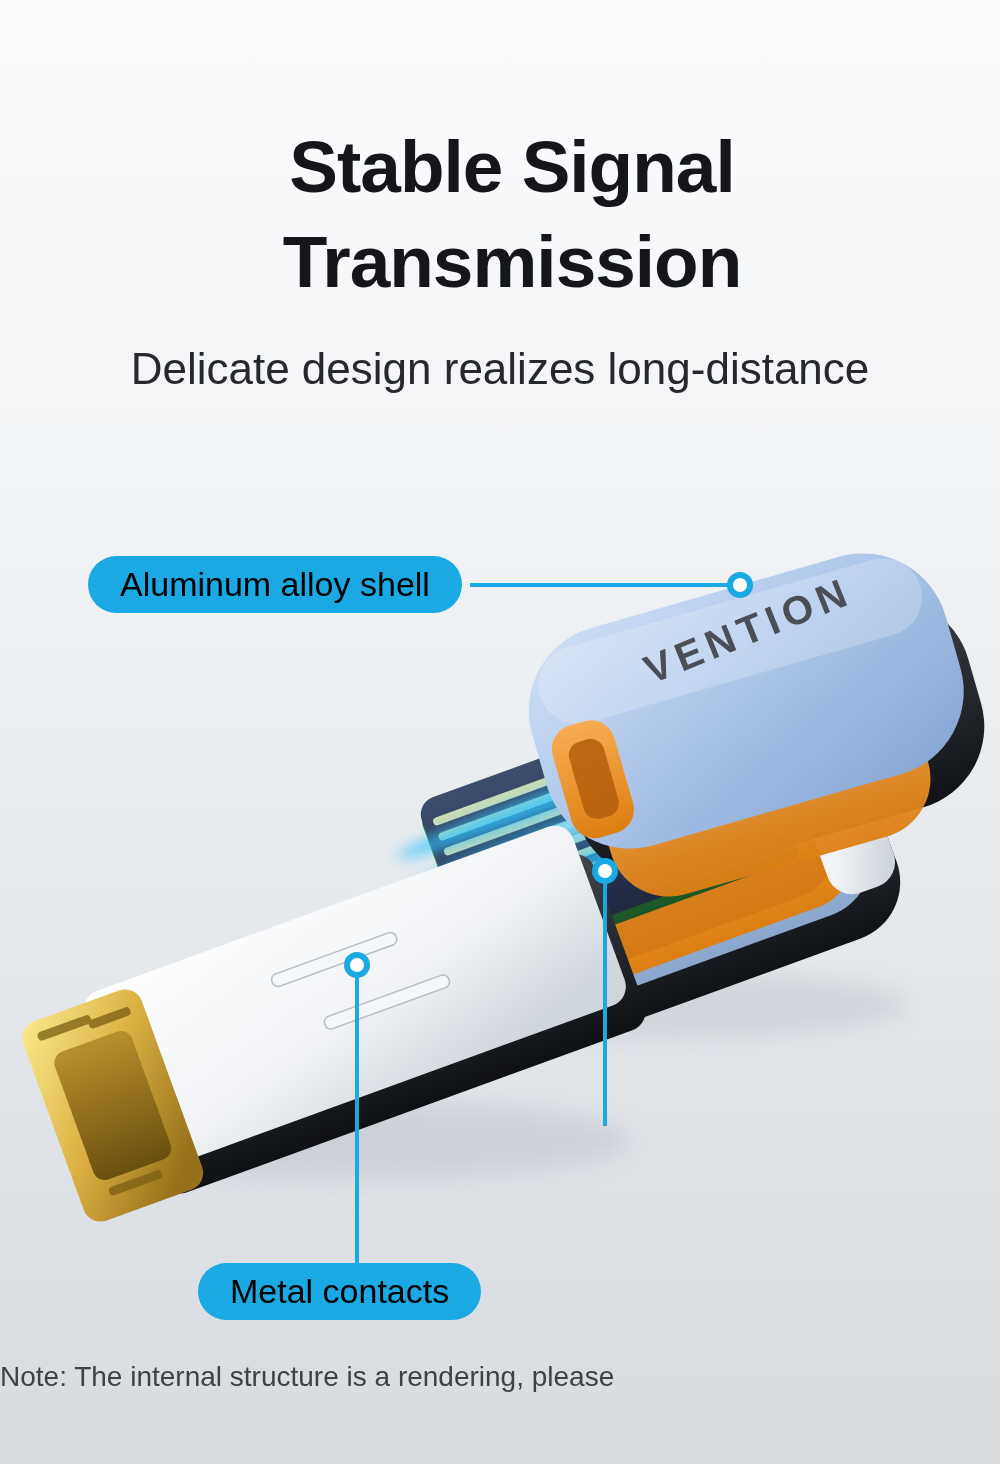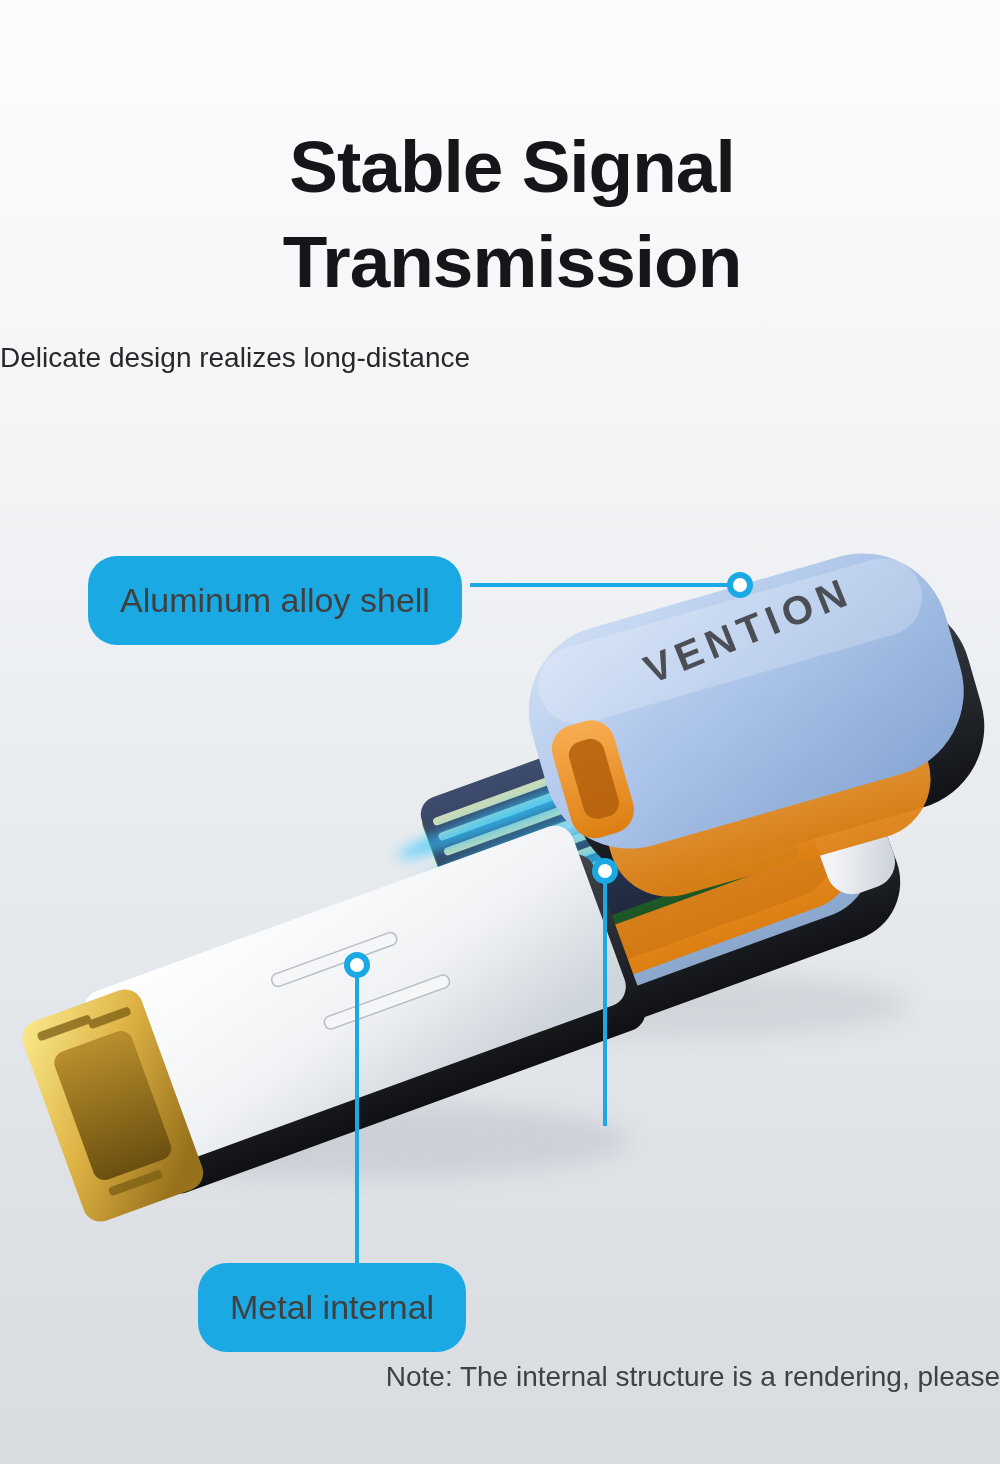--- a/index.html
+++ b/index.html
@@ -11,39 +11,40 @@
     background:linear-gradient(180deg,#fbfcfd 0%,#f3f5f7 28%,#e9ecef 55%,#dfe2e7 78%,#d8dce1 100%);
   }
   .title{
     position:absolute;left:0;top:108px;width:1000px;
     text-align:center;
     font-size:73px;line-height:1.3;font-weight:bold;
     color:#141619;letter-spacing:-1px;margin:12px;
   }
   .subtitle{
     position:absolute;left:0;top:338px;width:1000px;
-    font-size:28px;line-height:1.42;font-weight:normal;
+    text-align:center;
+    font-size:44px;line-height:1.42;font-weight:normal;
     color:#26282c;
   }
   .pill{
     position:absolute;
     height:57px;line-height:57px;
-    padding:16px 32px;
+    padding:0 32px;
     border-radius:29px;
     background:var(--accent,#1ba9e4);
-    color:#404040;
+    color:#000000;
     font-size:34px;
     white-space:nowrap;
   }
   .pill-aluminum{left:88px;top:556px;}
   .pill-gold{left:400px;top:1122px;}
   .pill-metal{left:198px;top:1263px;}
   .note{
     position:absolute;left:0;top:1358px;width:1000px;
-    text-align:right;
+    text-align:left;
     font-size:28px;line-height:1.34;
     color:#3e4247;
   }
   .scene{position:absolute;left:0;top:520px;width:1000px;height:820px;}
   .lead-line{stroke:var(--accent,#1ba9e4);stroke-width:4;fill:none;}
   .anchor-dot{fill:#ffffff;stroke:var(--accent,#1ba9e4);stroke-width:6;}
 </style>
 </head>
 <body>
 
@@ -183,19 +184,19 @@
     <circle class="anchor-dot" cx="740" cy="585" r="10"></circle>
 
     <line class="lead-line" x1="605" y1="871" x2="605" y2="1126"></line>
     <circle class="anchor-dot" cx="605" cy="871" r="10"></circle>
 
     <line class="lead-line" x1="357" y1="965" x2="357" y2="1268"></line>
     <circle class="anchor-dot" cx="357" cy="965" r="10"></circle>
   </svg>
 
   <div class="pill pill-aluminum">Aluminum alloy shell</div>
-  <div class="pill pill-metal">Metal internal</div>
+  <div class="pill pill-metal">Metal contacts</div>
 
   <div class="note">
     <span style="display:block">Note: The internal structure is a rendering, please</span>
   </div>
 
 </div>
 
 </body></html>

